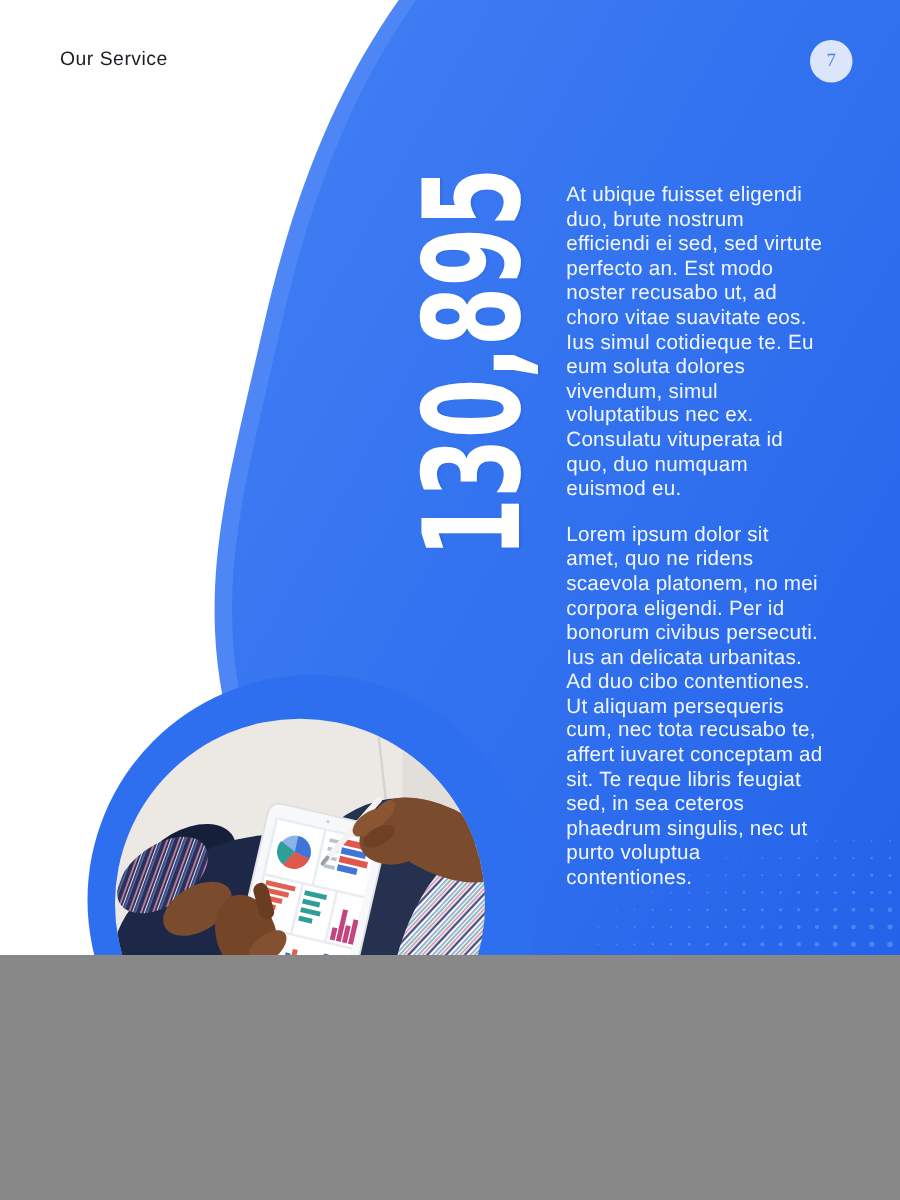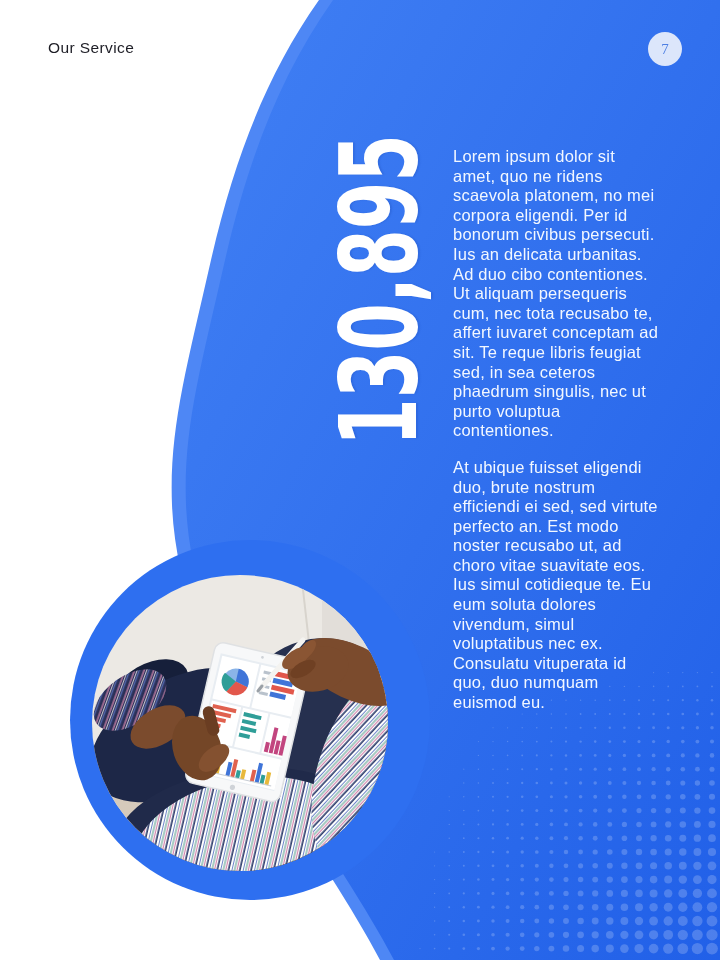--- a/index.html
+++ b/index.html
@@ -1,17 +1,17 @@
 <!DOCTYPE html>
 <html style="--blob-main-top: #4180f4; --blob-main-bottom: #2160e8; --blob-edge-band: #4e87f5; --backing-circle: #2e6ff0; --badge-bg: #dce6fb; --badge-text: #4d7fe3; --title-text: #1d1d25; --body-text: #f2f7ff; --stat-text: #ffffff;"><head>
 <meta charset="utf-8">
 <style>
   html,body{margin:0;padding:0;background:#888;}
   .slide{
-    position:relative;width:720px;height:960px;background:#ffffff;overflow:hidden;
+    position:relative;width:720px;height:764px;background:#ffffff;overflow:hidden;
     font-family:"Liberation Sans", sans-serif;
   }
   .bg-svg{position:absolute;left:0;top:0;width:720px;height:960px;}
   .page-title{
     position:absolute;left:48px;top:39px;font-size:15.5px;letter-spacing:.4px;
     color:var(--title-text,#1d1d25);
   }
   .page-badge{
     position:absolute;left:648px;top:32px;width:34px;height:34px;border-radius:50%;
     background:var(--badge-bg,#dce6fb);color:var(--badge-text,#4d7fe3);
@@ -547,17 +547,17 @@
 
   <div class="page-title">Our Service</div>
 
   <div class="page-badge">
     <span>7</span>
   </div>
 
   <div class="stat-value">130,895</div>
 
   <div class="body-col">
+    <p>At ubique fuisset eligendi duo, brute nostrum efficiendi ei sed, sed virtute perfecto an. Est modo noster recusabo ut, ad choro vitae suavitate eos. Ius simul cotidieque te. Eu eum soluta dolores vivendum, simul voluptatibus nec ex. Consulatu vituperata id quo, duo numquam euismod eu.</p>
     <p>Lorem ipsum dolor sit amet, quo ne ridens scaevola platonem, no mei corpora eligendi. Per id bonorum civibus persecuti. Ius an delicata urbanitas. Ad duo cibo contentiones. Ut aliquam persequeris cum, nec tota recusabo te, affert iuvaret conceptam ad sit. Te reque libris feugiat sed, in sea ceteros phaedrum singulis, nec ut purto voluptua contentiones.</p>
-    <p>At ubique fuisset eligendi duo, brute nostrum efficiendi ei sed, sed virtute perfecto an. Est modo noster recusabo ut, ad choro vitae suavitate eos. Ius simul cotidieque te. Eu eum soluta dolores vivendum, simul voluptatibus nec ex. Consulatu vituperata id quo, duo numquam euismod eu.</p>
   </div>
 
 </div>
 
 </body></html>

